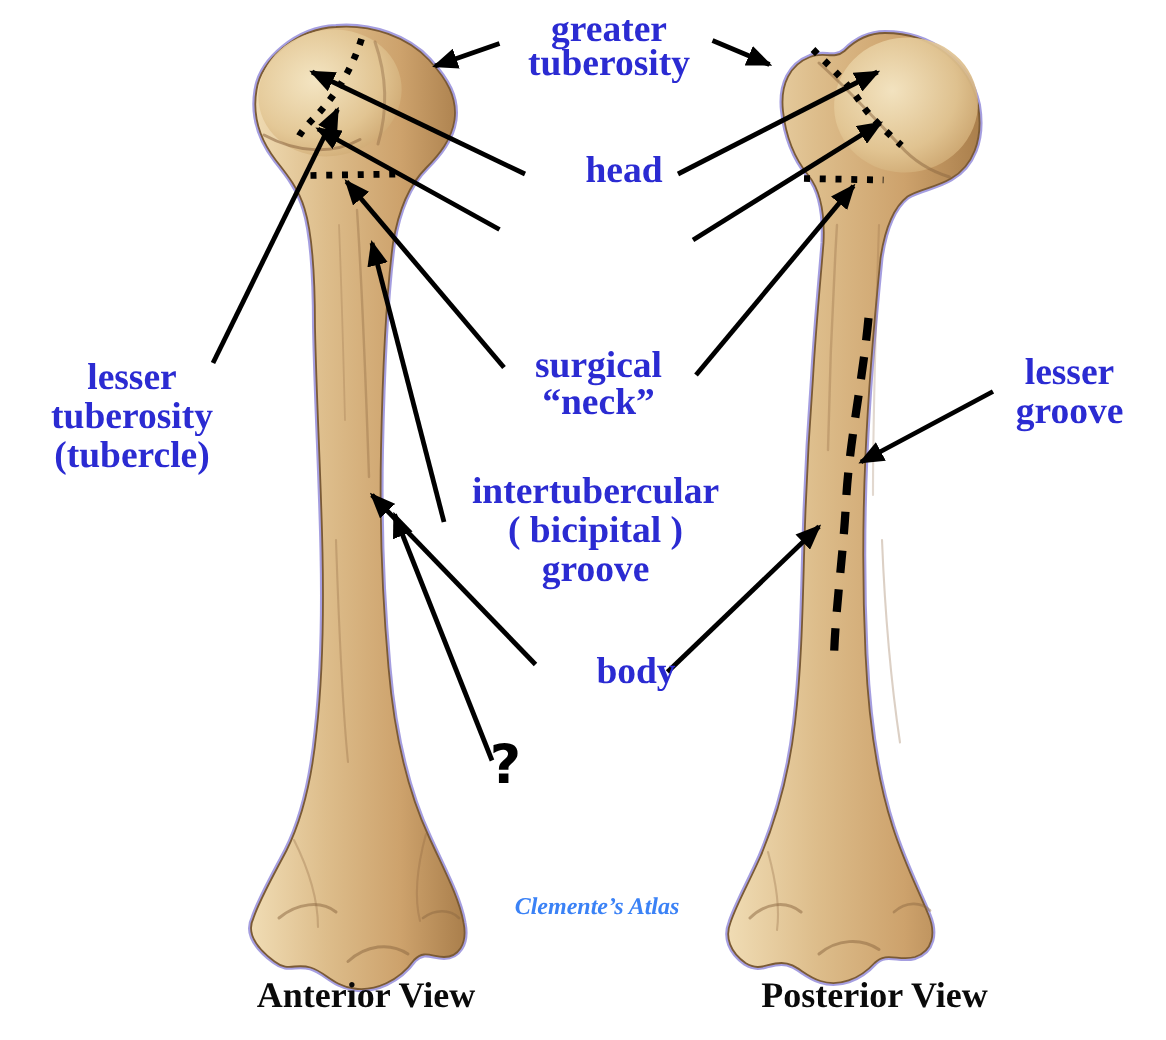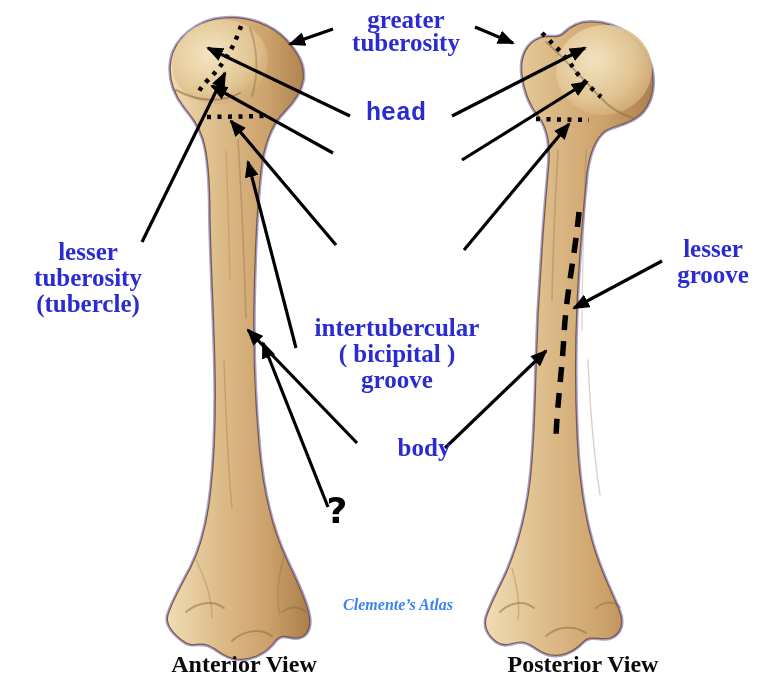--- a/index.html
+++ b/index.html
@@ -21,21 +21,21 @@
     transform:translateX(-50%);
     color:var(--label-blue);
     font-weight:bold;
     font-size:25px;
     line-height:24px;
     text-align:center;
     white-space:pre-line;
     letter-spacing:0px;
   }
   .lbl-greater{left:406px;top:8px;line-height:23px;}
-  .lbl-head{left:396px;top:102px;font-family:Liberation Mono, monospace;}
+  .lbl-head{left:416px;top:102px;}
   .lbl-anat{left:402px;top:147px;}
   .lbl-surg{left:399px;top:231px;line-height:25px;}
   .lbl-inter{left:397px;top:315px;line-height:26px;}
   .lbl-body{left:399px;top:436px;margin-left:25px;}
   .lbl-lesser{left:88px;top:239px;line-height:26px;}
   .lbl-radial{left:713px;top:236px;line-height:26px;}
   .qmark{
     position:absolute;left:337px;top:492px;
     transform:translateX(-50%);
     color:#000;
@@ -168,20 +168,22 @@
       <line x1="357" y1="443" x2="248" y2="330" marker-end="url(#arrowEnd)"></line>
       <line x1="445" y1="448" x2="546" y2="351" marker-end="url(#arrowEnd)"></line>
       <line x1="662" y1="261" x2="574" y2="308" marker-end="url(#arrowEnd)"></line>
       <line x1="328" y1="507" x2="263" y2="343" marker-end="url(#arrowEnd)"></line>
     </g>
   </svg>
 
   <div class="label lbl-greater">greater
 tuberosity</div>
   <div class="label lbl-head">head</div>
+  <div class="label lbl-surg">surgical
+“neck”</div>
   <div class="label lbl-inter">intertubercular
 ( bicipital )
 groove</div>
   <div class="label lbl-body">body</div>
   <div class="label lbl-lesser">lesser
 tuberosity
 (tubercle)</div>
   <div class="label lbl-radial">lesser
 groove</div>
 

